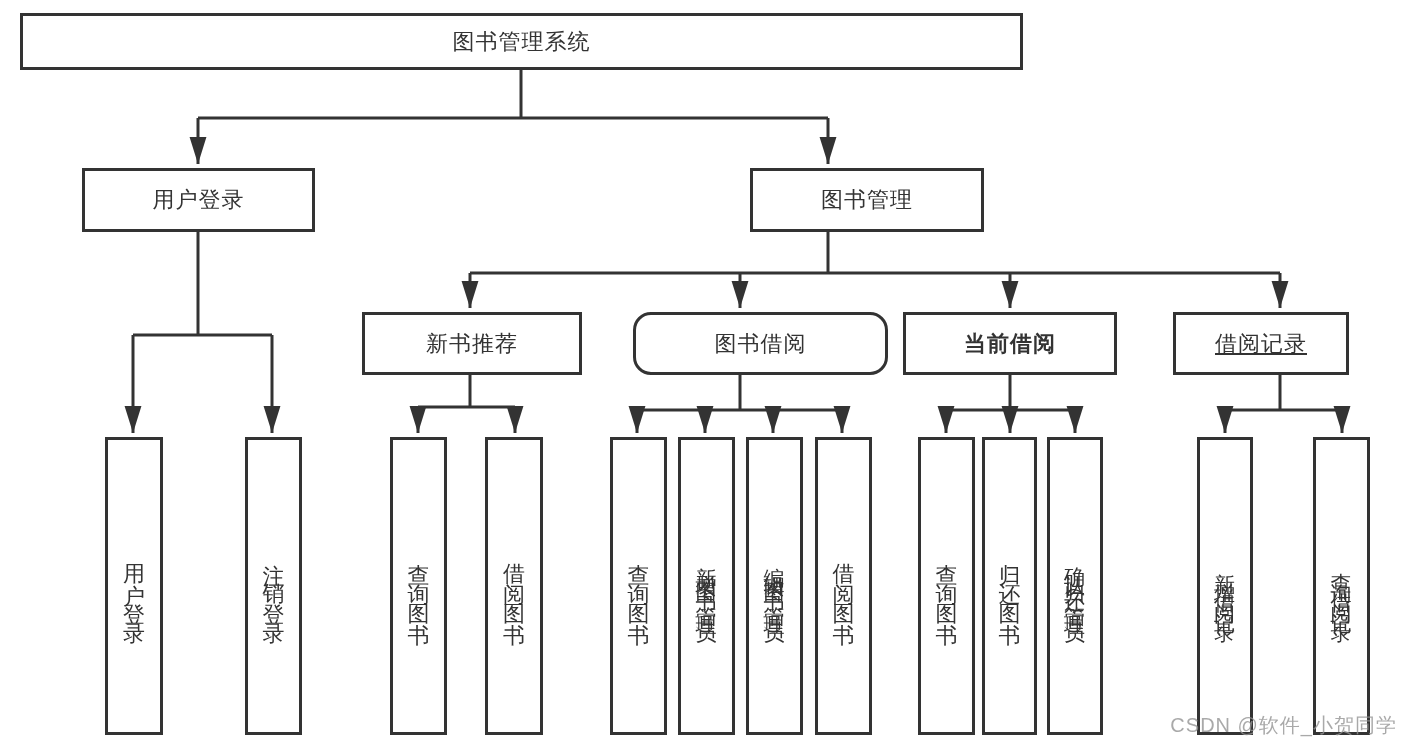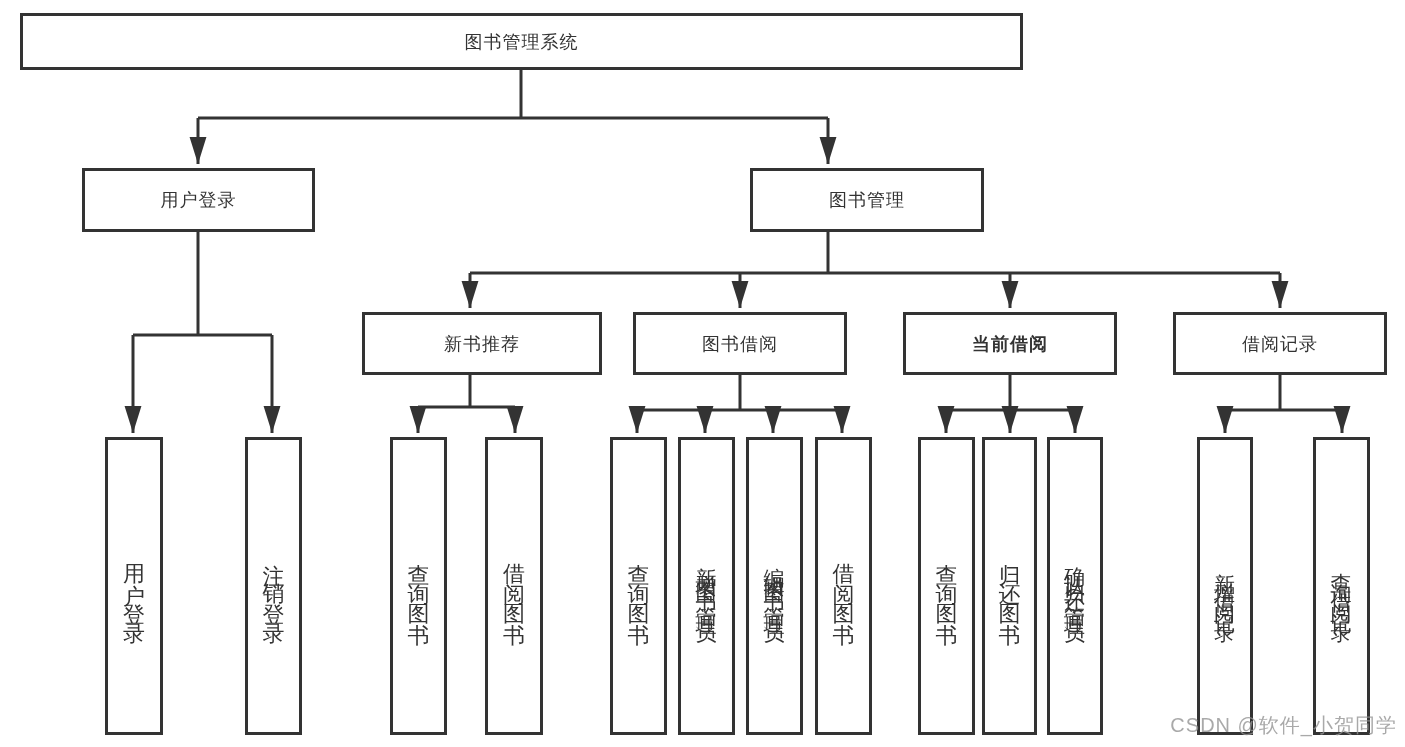--- a/index.html
+++ b/index.html
@@ -10,21 +10,21 @@
     color:#333333;
   }
   #wires{position:absolute;left:0;top:0;width:1405px;height:747px;}
   .box{
     position:absolute;
     background:#ffffff;
     border:3px solid #333333;
     box-sizing:border-box;
     display:flex;align-items:center;justify-content:center;
   }
-  .hlabel{font-size:18px;letter-spacing:1px;white-space:nowrap;}
+  .hlabel{font-size:22px;letter-spacing:1px;white-space:nowrap;}
   .vbox{top:437px;height:298px;}
   .vlabel{
     writing-mode:vertical-rl;
     text-orientation:mixed;
     font-size:22px;
     line-height:1;
     white-space:nowrap;
   }
   .sp-lg{letter-spacing:20px;}
   .sp-md{letter-spacing:10px;font-size:21px;}
@@ -108,30 +108,30 @@
   <span class="hlabel">图书管理系统</span>
 </div>
 
 <div class="box l1" style="left:82px;width:233px;">
   <span class="hlabel">用户登录</span>
 </div>
 <div class="box l1" style="left:711px;width:234px;margin-left:39px;">
   <span class="hlabel">图书管理</span>
 </div>
 
-<div class="box l2" style="left:362px;width:240px;justify-content:center;">
+<div class="box l2" style="left:362px;width:220px;justify-content:center;">
   <span class="hlabel">新书推荐</span>
 </div>
-<div class="box l2" style="left:633px;width:214px;">
+<div class="box l2" style="left:633px;width:255px;border-radius:18px;">
   <span class="hlabel">图书借阅</span>
 </div>
 <div class="box l2" style="left:903px;width:214px;font-weight:bold;">
   <span class="hlabel">当前借阅</span>
 </div>
-<div class="box l2" style="left:1173px;width:214px;">
+<div class="box l2" style="left:1173px;width:176px;text-decoration:underline;">
   <span class="hlabel">借阅记录</span>
 </div>
 
 <div class="box vbox" style="left:105px;width:58px;">
   <span class="vlabel sp-lg">用户登录</span>
 </div>
 <div class="box vbox" style="left:245px;width:57px;">
   <span class="vlabel sp-lg">注销登录</span>
 </div>
 

